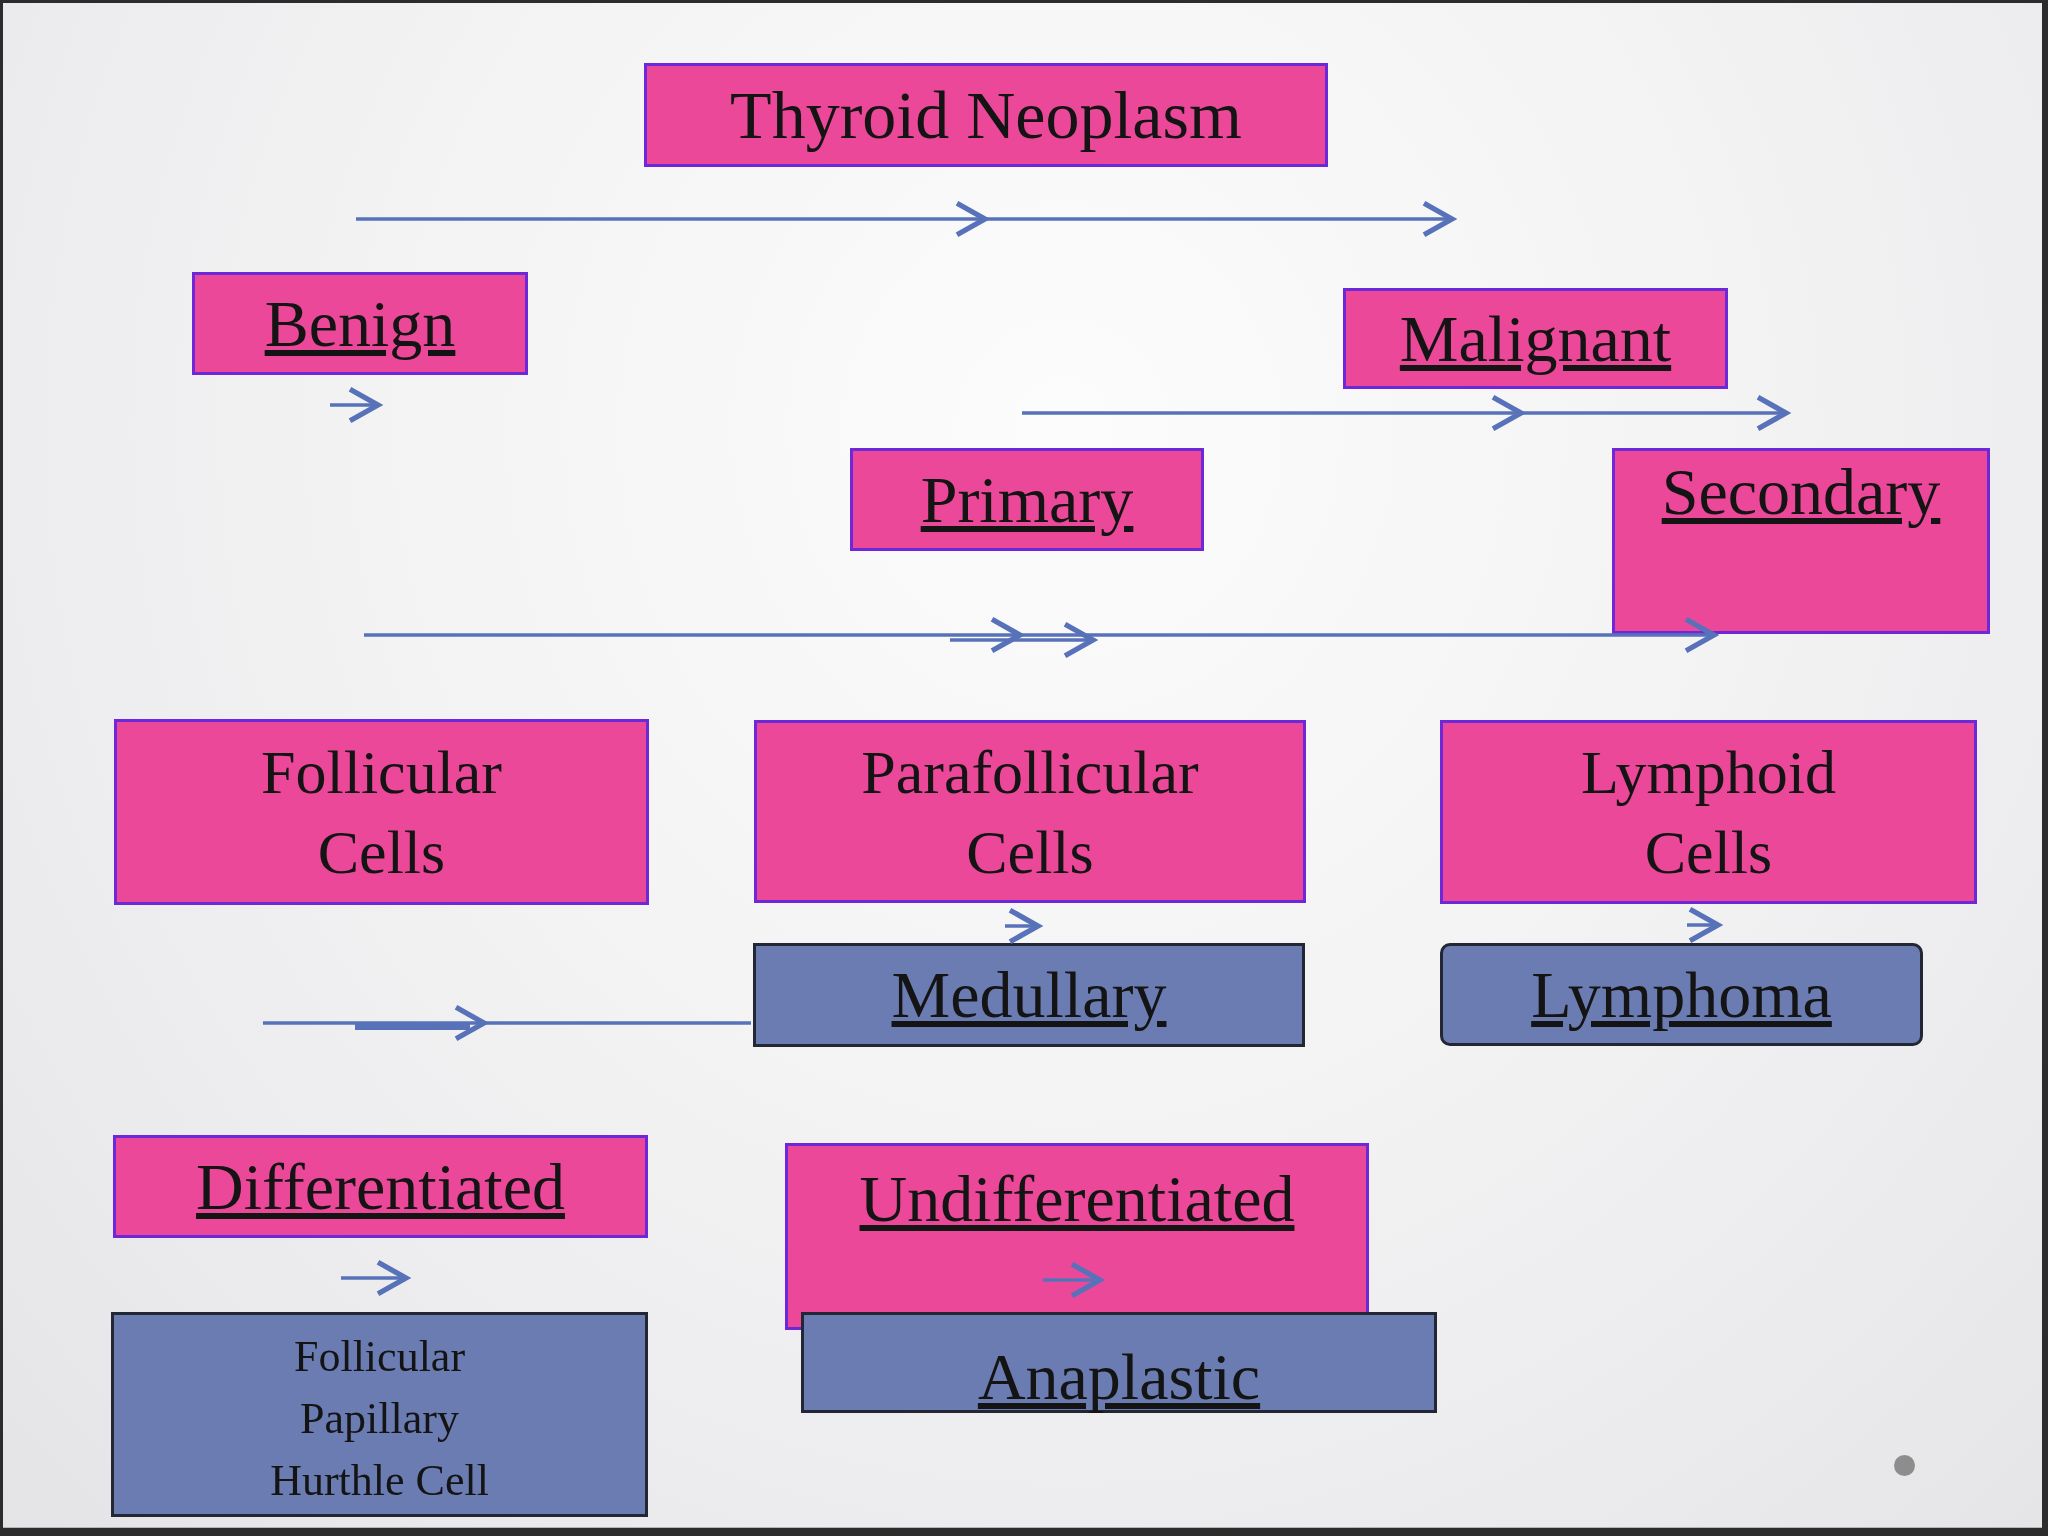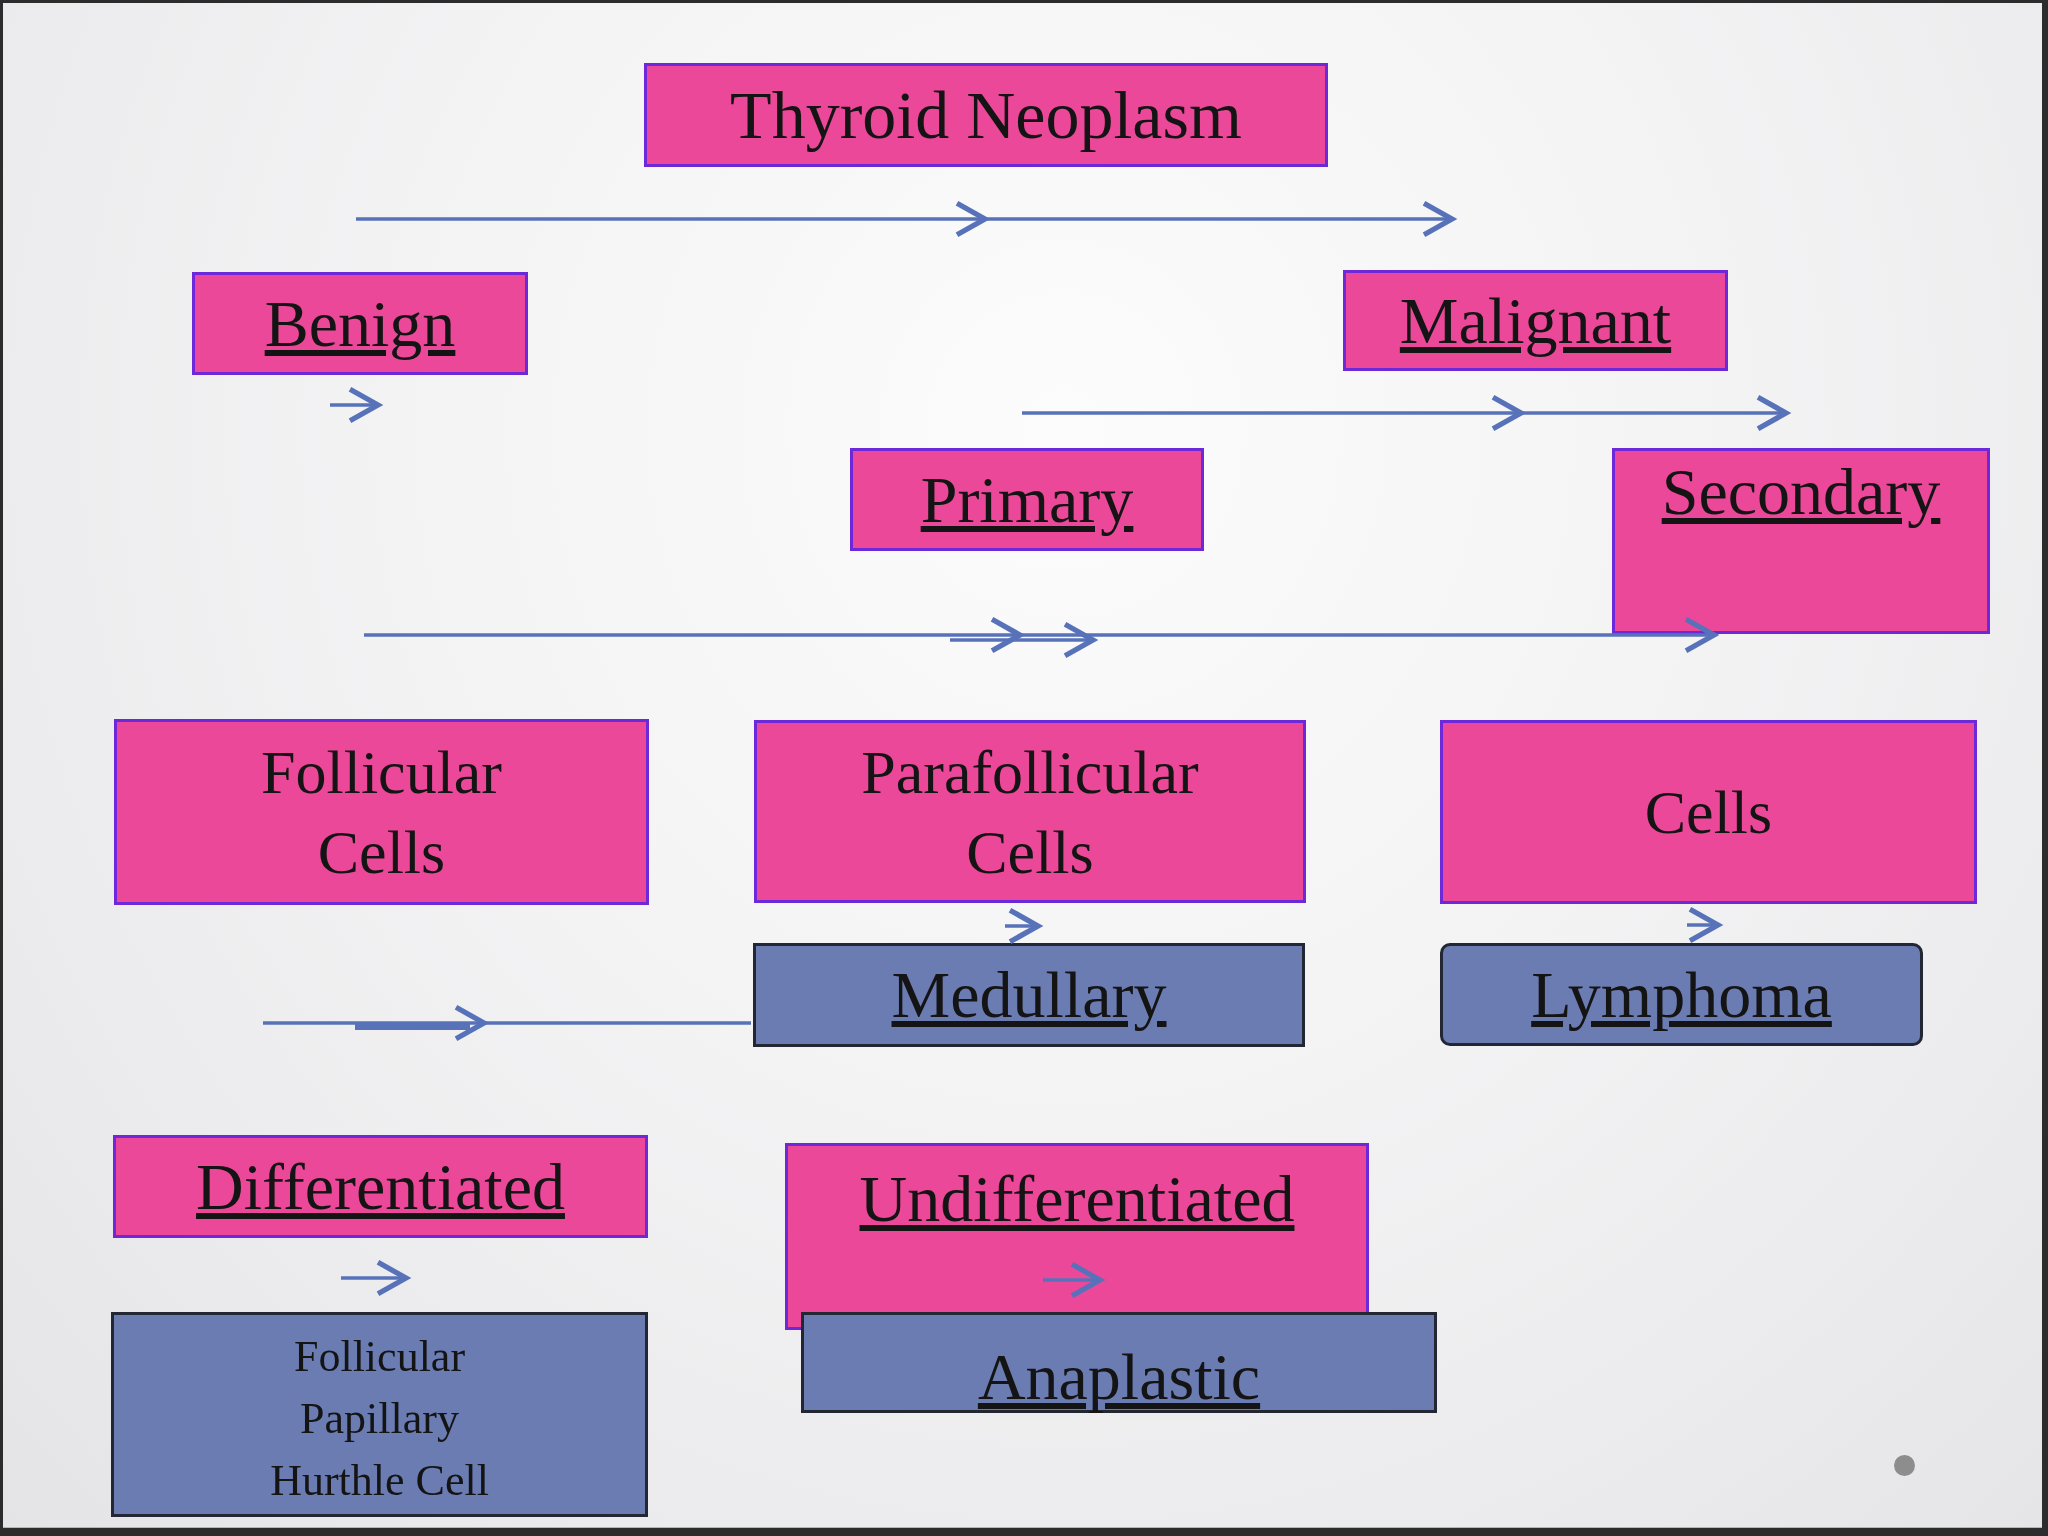--- a/index.html
+++ b/index.html
@@ -27,40 +27,41 @@
 <div class="frame">
   <div class="slide"></div>
 
   <div class="box title-box" style="left:644px;top:63px;width:684px;height:104px;">
     <span class="lbl">Thyroid Neoplasm</span>
   </div>
 
   <div class="box single" style="left:192px;top:272px;width:336px;height:103px;">
     <span class="lbl">Benign</span>
   </div>
-  <div class="box single" style="left:1343px;top:270px;width:385px;height:101px;align-items:center;">
+  <div class="box single" style="left:1343px;top:288px;width:385px;height:101px;align-items:center;">
     <span class="lbl">Malignant</span>
   </div>
 
   <div class="box single" style="left:850px;top:448px;width:354px;height:103px;">
     <span class="lbl">Primary</span>
   </div>
   <div class="box single toptext" style="left:1612px;top:448px;width:378px;height:186px;padding-top:8px;">
     <span class="lbl">Secondary</span>
   </div>
 
   <div class="box twoline" style="left:114px;top:719px;width:535px;height:186px;">
     <span class="lbl">Follicular</span>
     <span class="lbl">Cells</span>
   </div>
   <div class="box twoline" style="left:754px;top:720px;width:552px;height:183px;">
     <span class="lbl">Parafollicular</span>
     <span class="lbl">Cells</span>
   </div>
   <div class="box twoline" style="left:1440px;top:720px;width:537px;height:184px;">
+    <span class="lbl">Lymphoid</span>
     <span class="lbl">Cells</span>
   </div>
 
   <div class="box single filled" style="left:753px;top:943px;width:552px;height:104px;">
     <span class="lbl">Medullary</span>
   </div>
   <div class="box single filled" style="left:1440px;top:943px;width:483px;height:103px;border-radius:10px;">
     <span class="lbl">Lymphoma</span>
   </div>
 

